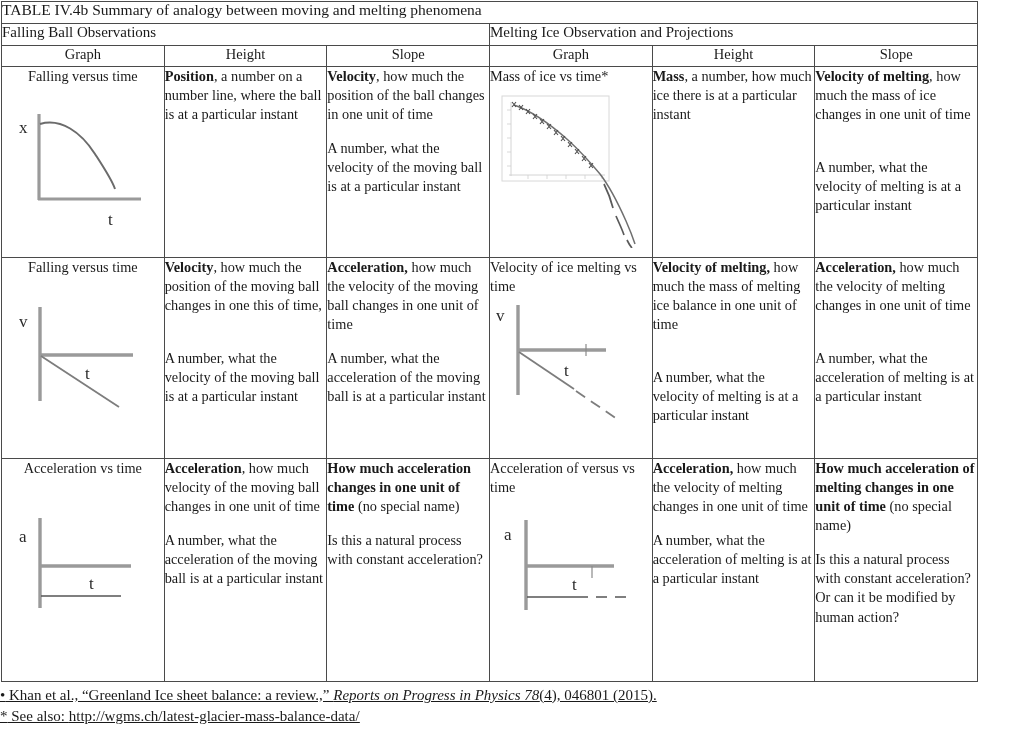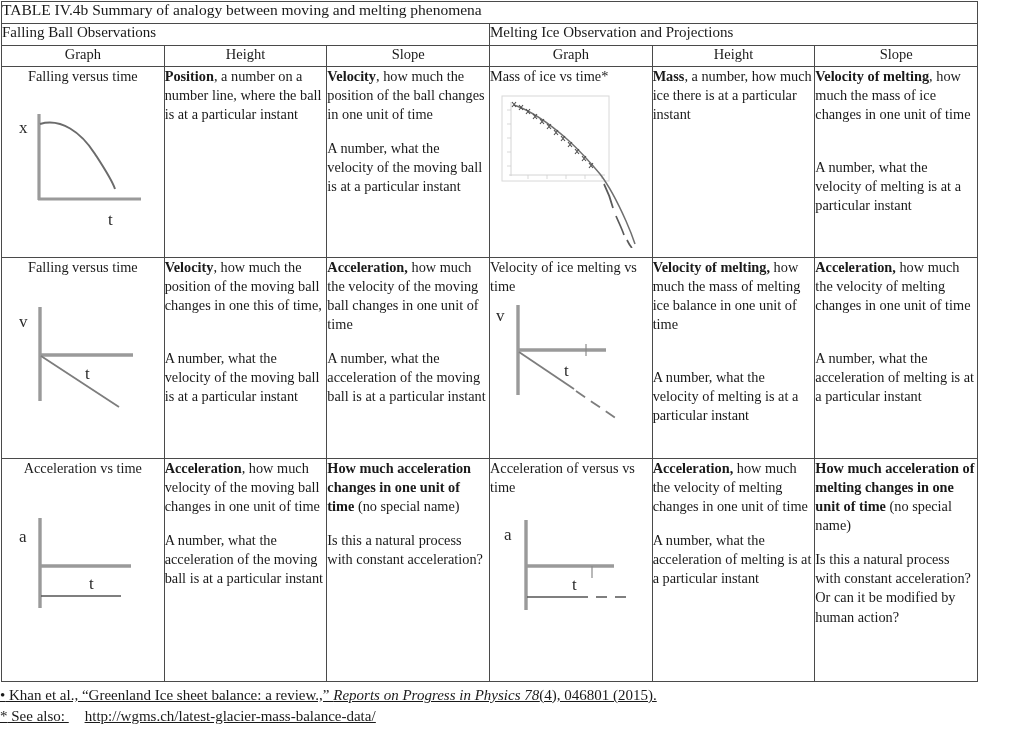--- a/index.html
+++ b/index.html
@@ -89,21 +89,20 @@
     font-size: 15px;
     line-height: 1.42;
     text-decoration: underline;
   }
   .footnotes .fn {
     white-space: nowrap;
   }
   .footnotes i { font-style: italic; }
   .footnotes .lnk {
     text-decoration: underline;
-    margin-left: 16px;
   }
   .bullet { letter-spacing: 0; }
 </style>
 </head>
 <body>
 
 <div class="page">
 
   <table class="main">
     <tbody>

